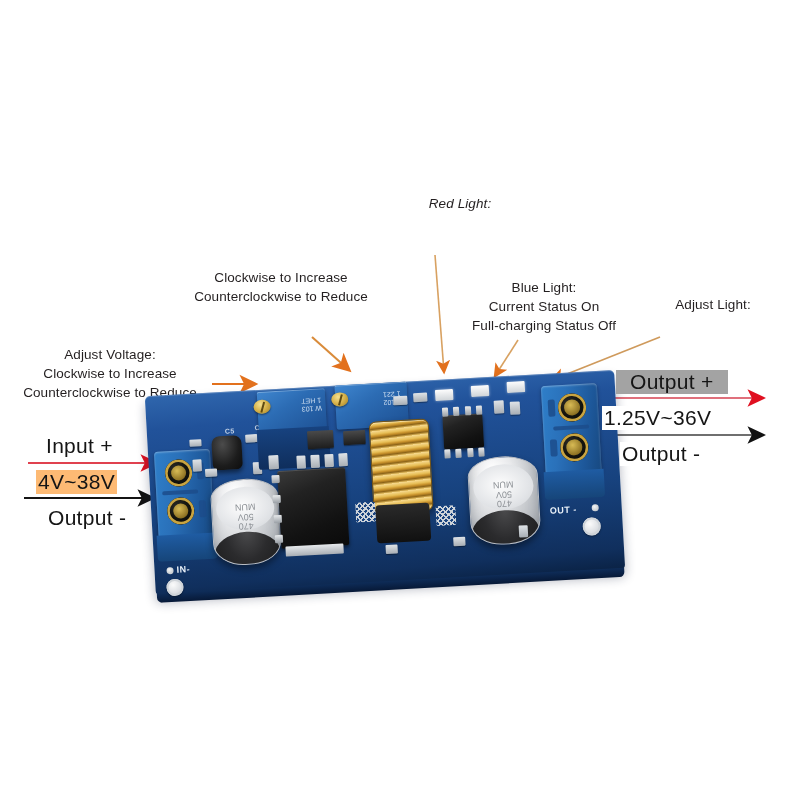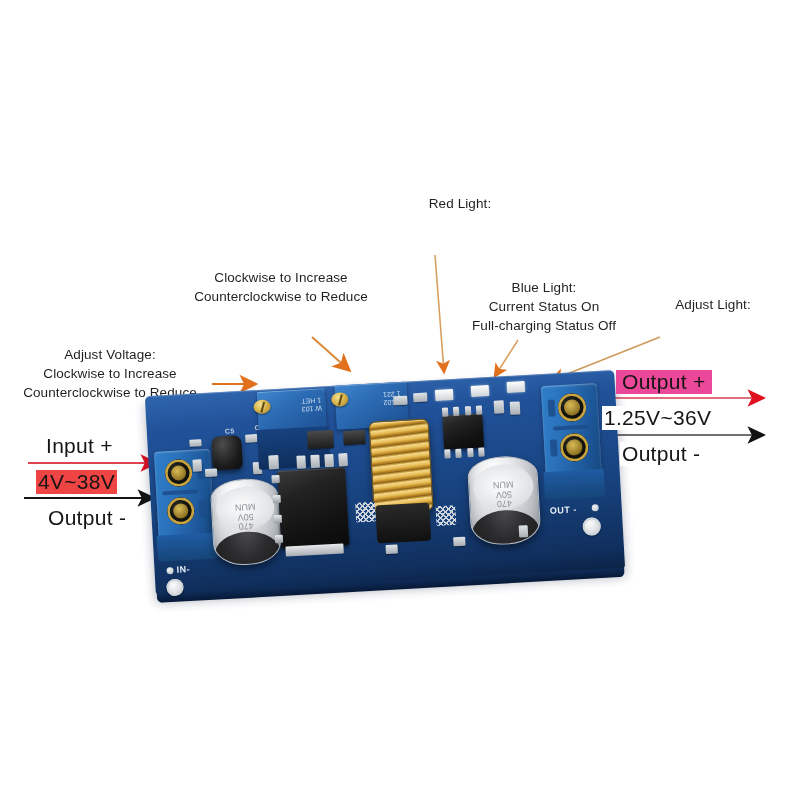--- a/index.html
+++ b/index.html
@@ -345,35 +345,35 @@
     <div>Adjust Voltage:</div>
     <div>Clockwise to Increase</div>
     <div>Counterclockwise to Reduce</div>
   </div>
 
   <div class="anno" style="left:172px;top:268px;width:218px;">
     <div>Clockwise to Increase</div>
     <div>Counterclockwise to Reduce</div>
   </div>
 
-  <div class="anno" style="left:372px;top:194px;width:176px;">
+  <div class="anno" style="left:372px;top:194px;width:176px;font-style:italic;">
     <div>Red Light:</div>
   </div>
 
   <div class="anno" style="left:452px;top:278px;width:184px;">
     <div>Blue Light:</div>
     <div>Current Status On</div>
     <div>Full-charging Status Off</div>
   </div>
 
   <div class="anno" style="left:628px;top:295px;width:170px;">
     <div>Adjust Light:</div>
   </div>
 
   <div class="term" style="left:46px;top:434px;">Input +</div>
-  <div class="term" style="left:36px;top:470px;z-index:7;background:#ef4444;padding:0 2px;">4V~38V</div>
+  <div class="term" style="left:36px;top:470px;z-index:7;background:#fdba74;padding:0 2px;">4V~38V</div>
   <div class="term" style="left:48px;top:506px;">Output -</div>
 
-  <div class="term" style="left:616px;top:370px;z-index:7;background:#ec4899;padding:0 6px;">Output +</div>
+  <div class="term" style="left:616px;top:370px;z-index:7;background:#a3a3a3;padding:0 14px;">Output +</div>
   <div class="term" style="left:602px;top:406px;z-index:7;background:#fff;padding:0 2px;">1.25V~36V</div>
   <div class="term" style="left:620px;top:442px;z-index:7;background:#fff;padding:0 2px;">Output -</div>
 
 </div>
 
 </body></html>

